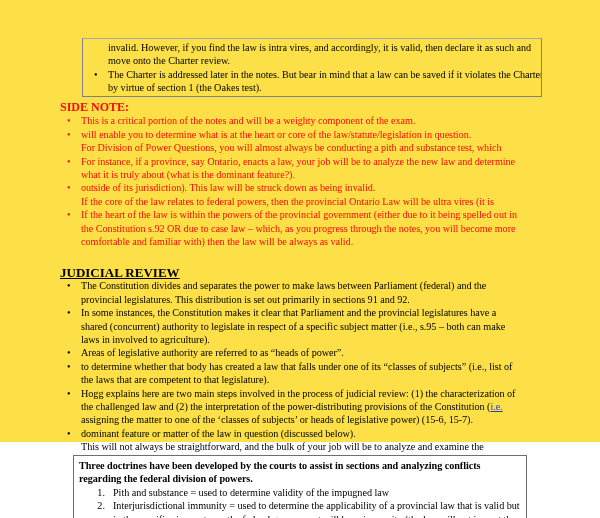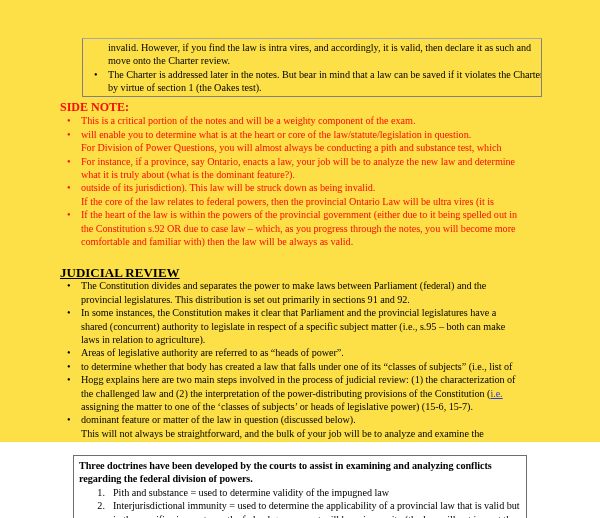--- a/index.html
+++ b/index.html
@@ -181,46 +181,47 @@
     <ul class="bl">
       <li>
         <span class="bullet">•</span>
         <p class="line">The Constitution divides and separates the power to make laws between Parliament (federal) and the</p>
         <p class="line">provincial legislatures. This distribution is set out primarily in sections 91 and 92.</p>
       </li>
       <li>
         <span class="bullet">•</span>
         <p class="line">In some instances, the Constitution makes it clear that Parliament and the provincial legislatures have a</p>
         <p class="line">shared (concurrent) authority to legislate in respect of a specific subject matter (i.e., s.95 – both can make</p>
-        <p class="line">laws in relation to agriculture).</p>
+        <p class="line">laws in involved to agriculture).</p>
       </li>
       <li>
         <span class="bullet">•</span>
         <p class="line">Areas of legislative authority are referred to as “heads of power”.</p>
       </li>
       <li>
         <span class="bullet">•</span>
         <p class="line">to determine whether that body has created a law that falls under one of its “classes of subjects” (i.e., list of</p>
+        <p class="line">the laws that are competent to that legislature).</p>
       </li>
       <li>
         <span class="bullet">•</span>
         <p class="line">Hogg explains here are two main steps involved in the process of judicial review: (1) the characterization of</p>
         <p class="line"><span>the challenged law and (2) the interpretation of the power-distributing provisions of the Constitution (</span><a class="link" href="#">i.e.</a></p>
         <p class="line">assigning the matter to one of the ‘classes of subjects’ or heads of legislative power) (15-6, 15-7).</p>
       </li>
       <li>
         <span class="bullet">•</span>
         <p class="line">dominant feature or matter of the law in question (discussed below).</p>
         <p class="line">This will not always be straightforward, and the bulk of your job will be to analyze and examine the</p>
       </li>
     </ul>
   </div>
 
   <div class="callout-bottom">
-    <p class="line bold">Three doctrines have been developed by the courts to assist in examining and analyzing conflicts</p>
+    <p class="line bold">Three doctrines have been developed by the courts to assist in sections and analyzing conflicts</p>
     <p class="line bold">regarding the federal division of powers.</p>
     <ol class="nl">
       <li>
         <span class="num">1.</span>
         <p class="line">Pith and substance = used to determine validity of the impugned law</p>
       </li>
       <li>
         <span class="num">2.</span>
         <p class="line">Interjurisdictional immunity = used to determine the applicability of a provincial law that is valid but</p>
         <p class="line">in the specific circumstance the federal government will have immunity (the law will not impact the</p>

